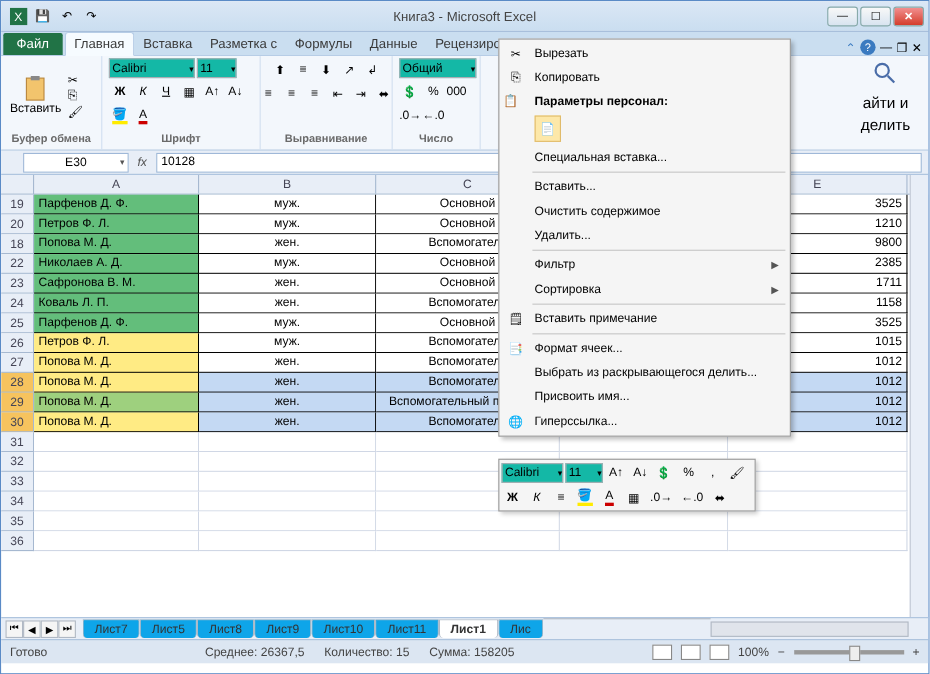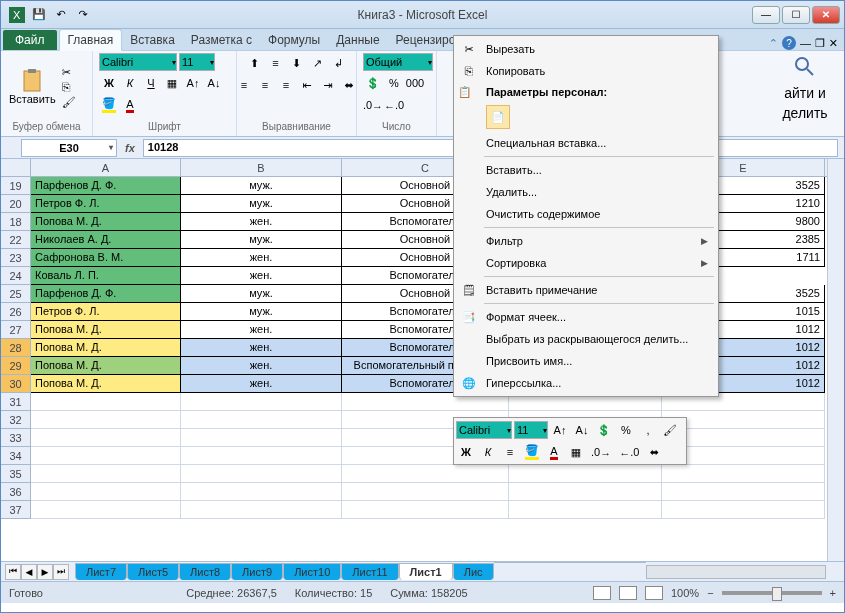--- a/index.html
+++ b/index.html
@@ -12,25 +12,25 @@
 .win-controls .btn { width: 28px; height: 18px; border: 1px solid #8aa; background: linear-gradient(#f8f8f8,#d8e4f0); border-radius: 3px; display: flex; align-items: center; justify-content: center; font-size: 10px; }
 .win-controls .close { background: linear-gradient(#f29090,#d43c2a); color: #fff; font-weight: bold; }
 .ribbon-tabs { height: 22px; display: flex; align-items: flex-end; padding-left: 2px; background: #cadef0; border-bottom: 1px solid #b7cde6; }
 .file-tab { background: #217346; color: #fff; padding: 3px 12px; font-size: 12px; border-radius: 2px 2px 0 0; margin-right: 2px;}
 .tab { padding: 3px 8px; font-size: 12px; color: #3b3b3b; background: transparent; cursor: pointer; }
 .tab.active { background: #f6fbff; border: 1px solid #b7cde6; border-bottom: 1px solid #f6fbff; border-radius: 3px 3px 0 0; position: relative; top: 1px; }
 .tab-help { margin-left: auto; margin-right: 6px; display: flex; gap: 4px; align-items: center; }
 .ribbon-body { height: 86px; background: #f3f7fc; border-bottom: 1px solid #a9c0dc; display: flex; }
 .ribbon-group { border-right: 1px solid #d1dff0; padding: 2px 6px; display: flex; flex-direction: column; }
 .group-controls { flex: 1; display: flex; align-items: center; gap: 4px; }
-.group-label { text-align: center; color: #6a6a6a; font-size: 10px; padding-bottom: 2px; }
+.group-label { text-align: center; color: #6a6a6a; font-size: 10px; padding-bottom: 2px; font-weight: bold; }
 .big-btn { text-align: center; font-size: 11px; padding: 2px; }
 .icon24 { width: 24px; height: 24px; display: block; margin: 0 auto; }
 .small-btn { width: 20px; height: 20px; border: 1px solid transparent; display: inline-flex; align-items: center; justify-content: center; }
-.namebox-row { height: 22px; background: #e8eef7; border-bottom: 1px solid #a9c0dc; display: flex; align-items: center; font-weight: bold; }
+.namebox-row { height: 22px; background: #e8eef7; border-bottom: 1px solid #a9c0dc; display: flex; align-items: center; }
 .namebox { width: 96px; height: 18px; background: #fff; border: 1px solid #9fb8d8; margin-left: 20px; text-align: center; font-size: 11px; display: flex; align-items: center; justify-content: center; position: relative; }
 .namebox::after{content:"▾"; position:absolute; right:3px; color:#555; font-size:8px;}
 .fx { margin: 0 8px; font-style: italic; color: #555; }
 .formula-bar { flex: 1; height: 18px; background: #fff; border: 1px solid #9fb8d8; margin-right: 6px; padding: 1px 4px; font-size: 11px; }
 .grid-wrap { position: relative; height: 402px; overflow: hidden; display:flex; }
 .col-headers { display: flex; height: 18px; background: #e8eef7; border-bottom: 1px solid #a6b8d0; }
 .corner { width: 30px; height: 18px; background: #e8eef7; border-right: 1px solid #a6b8d0; border-bottom: 1px solid #a6b8d0;}
 .colh { border-right: 1px solid #a6b8d0; text-align: center; color: #445; line-height: 18px; }
 .rows { }
 .row { display: flex; height: 18px; }
@@ -266,20 +266,21 @@
           <div class="cell" style="width: 167px; text-align: center;">Основной</div>
           <div class="cell" style="width: 153px; text-align: center;"></div>
           <div class="cell" style="width: 163px; text-align: right;">1711</div>
         </div>
         <div class="row">
           <div class="rowh">24</div>
           <div class="cell green" style="width: 150px; text-align: left;">Коваль Л. П.</div>
           <div class="cell" style="width: 161px; text-align: center;">жен.</div>
           <div class="cell" style="width: 167px; text-align: center;">Вспомогатель</div>
           <div class="cell" style="width: 153px; text-align: center;"></div>
+          <div class="cell" style="width: 163px; text-align: right;">1158</div>
         </div>
         <div class="row">
           <div class="rowh">25</div>
           <div class="cell green" style="width: 150px; text-align: left;">Парфенов Д. Ф.</div>
           <div class="cell" style="width: 161px; text-align: center;">муж.</div>
           <div class="cell" style="width: 167px; text-align: center;">Основной</div>
           <div class="cell" style="width: 153px; text-align: center;"></div>
           <div class="cell" style="width: 163px; text-align: right;">3525</div>
         </div>
         <div class="row">
@@ -357,28 +358,20 @@
         <div class="row">
           <div class="rowh">35</div>
           <div class="cell empty-cell" style="width: 150px; border-right: 1px solid rgb(208, 215, 229); border-bottom: 1px solid rgb(208, 215, 229);"></div>
           <div class="cell empty-cell" style="width: 161px; border-right: 1px solid rgb(208, 215, 229); border-bottom: 1px solid rgb(208, 215, 229);"></div>
           <div class="cell empty-cell" style="width: 167px; border-right: 1px solid rgb(208, 215, 229); border-bottom: 1px solid rgb(208, 215, 229);"></div>
           <div class="cell empty-cell" style="width: 153px; border-right: 1px solid rgb(208, 215, 229); border-bottom: 1px solid rgb(208, 215, 229);"></div>
           <div class="cell empty-cell" style="width: 163px; border-right: 1px solid rgb(208, 215, 229); border-bottom: 1px solid rgb(208, 215, 229);"></div>
         </div>
         <div class="row">
           <div class="rowh">36</div>
-          <div class="cell empty-cell" style="width: 150px; border-right: 1px solid rgb(208, 215, 229); border-bottom: 1px solid rgb(208, 215, 229);"></div>
-          <div class="cell empty-cell" style="width: 161px; border-right: 1px solid rgb(208, 215, 229); border-bottom: 1px solid rgb(208, 215, 229);"></div>
-          <div class="cell empty-cell" style="width: 167px; border-right: 1px solid rgb(208, 215, 229); border-bottom: 1px solid rgb(208, 215, 229);"></div>
-          <div class="cell empty-cell" style="width: 153px; border-right: 1px solid rgb(208, 215, 229); border-bottom: 1px solid rgb(208, 215, 229);"></div>
-          <div class="cell empty-cell" style="width: 163px; border-right: 1px solid rgb(208, 215, 229); border-bottom: 1px solid rgb(208, 215, 229);"></div>
-        </div>
-        <div class="row">
-          <div class="rowh">37</div>
           <div class="cell empty-cell" style="width: 150px; border-right: 1px solid rgb(208, 215, 229); border-bottom: 1px solid rgb(208, 215, 229);"></div>
           <div class="cell empty-cell" style="width: 161px; border-right: 1px solid rgb(208, 215, 229); border-bottom: 1px solid rgb(208, 215, 229);"></div>
           <div class="cell empty-cell" style="width: 167px; border-right: 1px solid rgb(208, 215, 229); border-bottom: 1px solid rgb(208, 215, 229);"></div>
           <div class="cell empty-cell" style="width: 153px; border-right: 1px solid rgb(208, 215, 229); border-bottom: 1px solid rgb(208, 215, 229);"></div>
           <div class="cell empty-cell" style="width: 163px; border-right: 1px solid rgb(208, 215, 229); border-bottom: 1px solid rgb(208, 215, 229);"></div>
         </div>
       </div>
   </div>
   <div class="scroll-v"></div>
 </div>
@@ -435,24 +428,24 @@
     <span style="width:24px;height:24px;border:1px solid #e0bb6b;background:#fde8a9;display:inline-flex;align-items:center;justify-content:center;">📄</span>
   </div>
   <div class="cm-item">
       <span>Специальная вставка...</span>
     </div>
   <div class="cm-sep"></div>
   <div class="cm-item">
       <span>Вставить...</span>
     </div>
   <div class="cm-item">
+      <span>Очистить содержимое</span>
+    </div>
+  <div class="cm-item">
       <span>Удалить...</span>
-    </div>
-  <div class="cm-item">
-      <span>Очистить содержимое</span>
     </div>
   <div class="cm-sep"></div>
   <div class="cm-item">
       <span>Фильтр</span>
       <span class="arrow">▶</span>
     </div>
   <div class="cm-item">
       <span>Сортировка</span>
       <span class="arrow">▶</span>
     </div>

